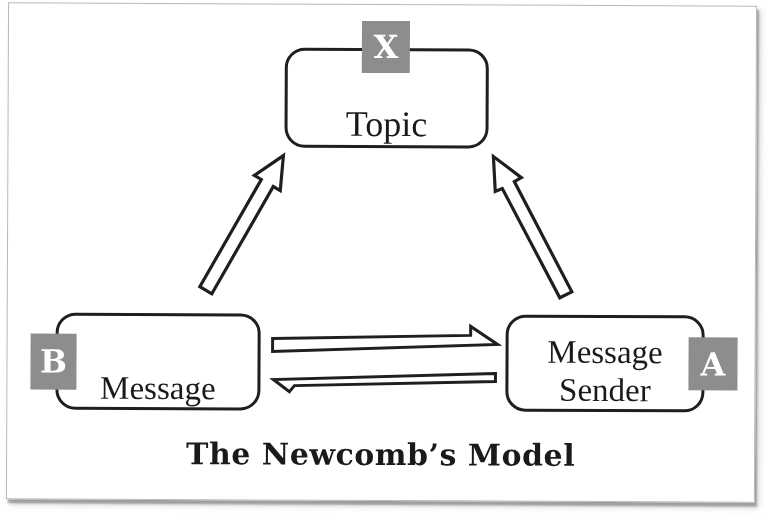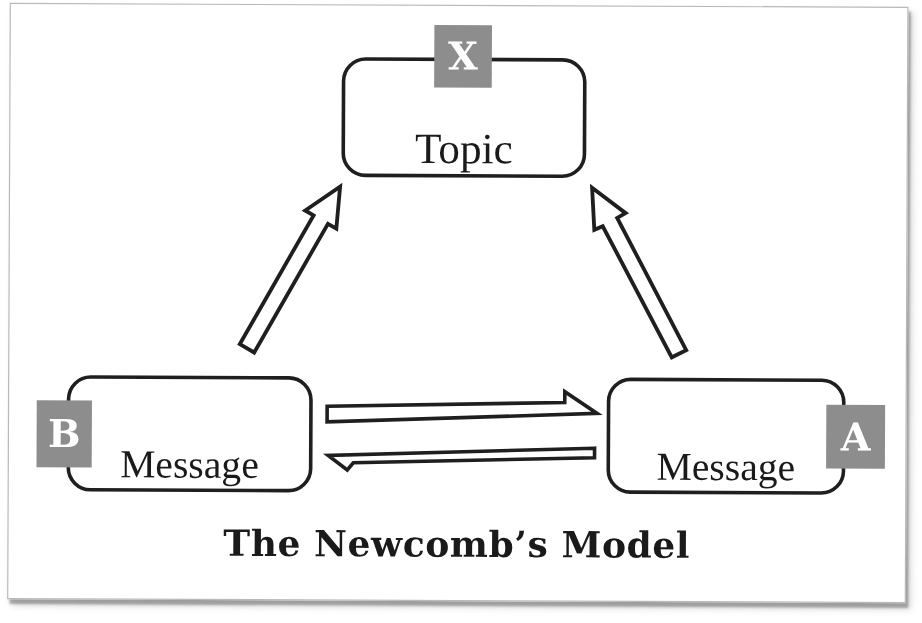--- a/index.html
+++ b/index.html
@@ -81,20 +81,21 @@
     <div class="node node-receiver">
       <div>
         <div>Message</div>
       </div>
     </div>
     <div class="badge badge-b">B</div>
 
     <div class="node node-sender">
       <div>
         <div>Message</div>
+        <div>Sender</div>
       </div>
     </div>
     <div class="badge badge-a">A</div>
 
     <div class="diagram-title">The Newcomb’s Model</div>
 
   </div>
 </div>
 
 </body></html>

